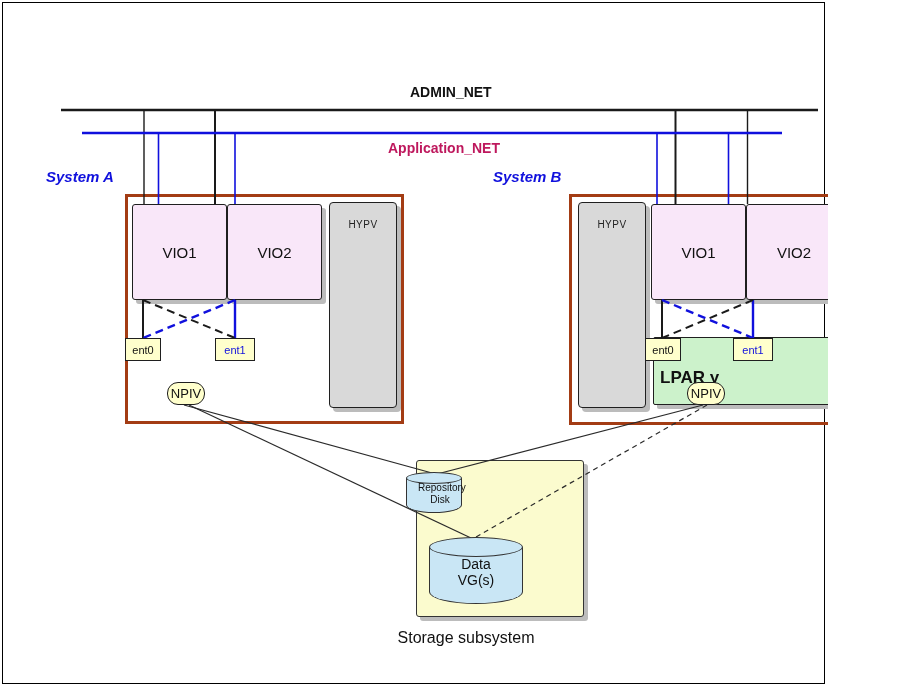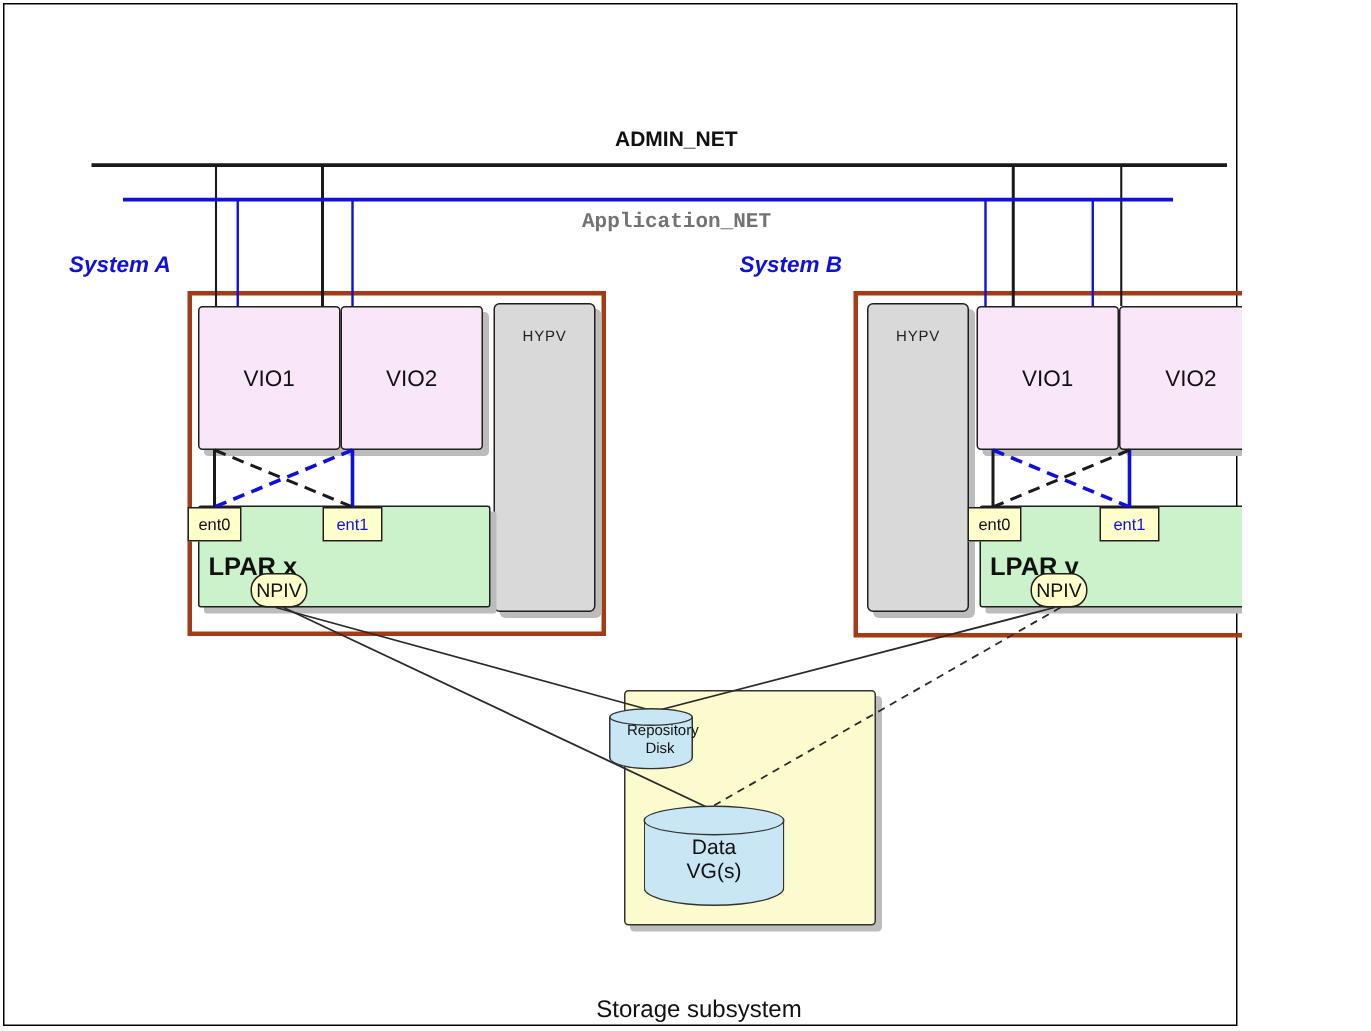--- a/index.html
+++ b/index.html
@@ -7,21 +7,21 @@
     position:relative; width:828px; height:687px; background:#ffffff;
     font-family:"Liberation Sans", sans-serif; overflow:hidden;
   }
   #frame {
     position:absolute; left:2px; top:2px; right:3px; bottom:3px;
     border:1.5px solid #000000;
   }
   .abs { position:absolute; box-sizing:border-box;margin-left:44px; }
   .lbl { position:absolute; white-space:nowrap; }
   .net-label { font-weight:bold; font-size:14px; color:#111111; }
-  .net-label.blue { color:#737373;font-family:Liberation Mono, monospace; }
+  .net-label.blue { color:#be185d; }
   .sys-title { font-weight:bold; font-size:15px; color:#1010dd;font-style:italic; }
   .sysframe { border:3px solid #a33c14; background:transparent; z-index:1; }
   .box {
     box-sizing:border-box; border:1.3px solid #1f1f1f; z-index:1;
     box-shadow:4px 4px 0 #bcbcbc; border-radius:2px;
   }
   .vio {
     background:#f9e7f9; display:flex; align-items:center; justify-content:center;
     font-size:15px; color:#111; border-radius:3px;
   }
@@ -48,21 +48,21 @@
     background:#c9e6f5; border:1.2px solid #333; box-sizing:border-box; z-index:2;
   }
   .cyl-body {
     position:absolute; left:0; right:0; bottom:0; background:#c9e6f5;
     border:1.2px solid #333; border-top:none; box-sizing:border-box; z-index:1;
   }
   .cyl-text {
     position:absolute; left:0; right:0; text-align:center; z-index:3;
     color:#111; line-height:1.15; white-space:pre-line;
   }
-  .caption { font-size:16px; color:#111; text-align:center;margin-top:36px; }
+  .caption { font-size:16px; color:#111; text-align:center; }
   #wires { position:absolute; left:0; top:0; z-index:2; pointer-events:none; }
 </style>
 </head>
 <body>
 
 <div id="page">
   <div id="frame"></div>
 
   <div class="lbl net-label" style="left:410px; top:84px;">ADMIN_NET</div>
   <div class="lbl net-label blue" style="left:388px; top:140px;">Application_NET</div>
@@ -72,23 +72,20 @@
 
   <div class="abs sysframe" style="left:81px; top:194px; width:279px; height:230px;"></div>
   <div class="abs box vio" style="left:88px; top:204px; width:95px; height:96px;">
     <span>VIO1</span>
   </div>
   <div class="abs box vio" style="left:183px; top:204px; width:95px; height:96px;">
     <span>VIO2</span>
   </div>
   <div class="abs box hypv" style="left:285px; top:202px; width:68px; height:206px;">
     <span>HYPV</span>
-  </div>
-  <div class="abs box lpar" style="left:88px; top:337px; width:195px; height:68px;">
-    <span class="lpar-label" style="left:6px; top:30px;">LPAR x</span>
   </div>
   <div class="port" style="left:125px; top:338px; width:36px; height:23px;">
     <span>ent0</span>
   </div>
   <div class="port blue" style="left:215px; top:338px; width:40px; height:23px;">
     <span>ent1</span>
   </div>
   <div class="port npiv" style="left:167px; top:382px; width:38px; height:23px;">
     <span>NPIV</span>
   </div>

